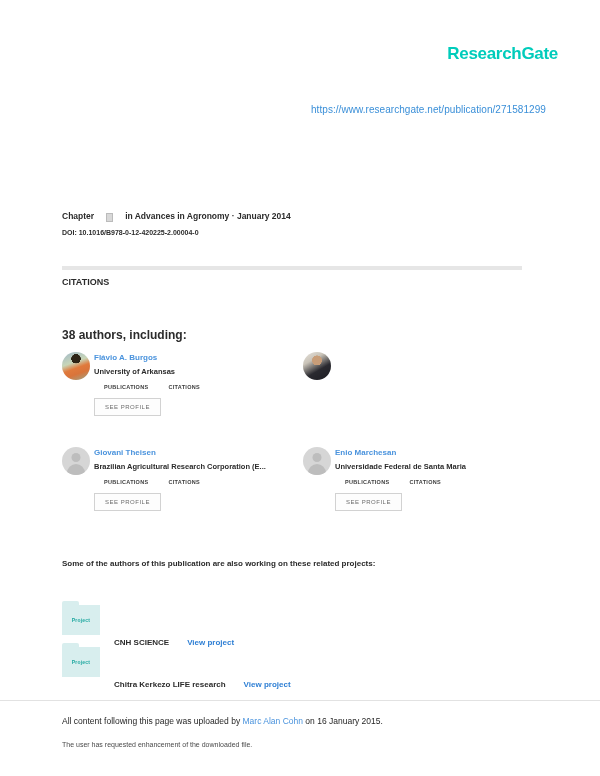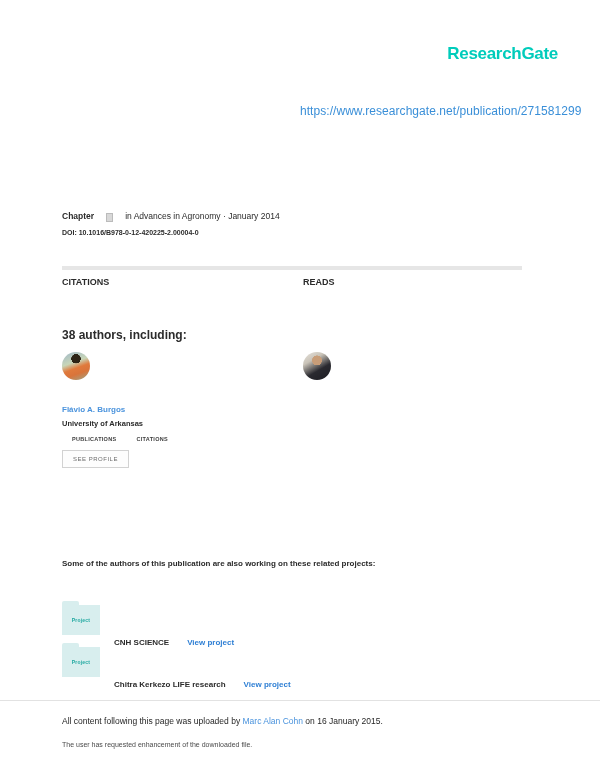--- a/index.html
+++ b/index.html
@@ -21,22 +21,22 @@
     position: absolute;
     right: 42px; top: 44px;
     font-size: 17px;
     font-weight: bold;
     color: #00ccbb;
     letter-spacing: -0.3px;
     filter: blur(0.35px);
   }
   .rg-url {
     position: absolute;
-    left: 300px; top: 104px;
-    font-size: 12px;
+    left: 311px; top: 104px;
+    font-size: 10px;
     color: #3a8fd8;
     letter-spacing: 0.05px;
     filter: blur(0.55px);
     white-space: nowrap;
   }
 
   
   .meta-block {
     position: absolute;
     left: 62px; top: 211px;
@@ -53,21 +53,21 @@
   }
   .chapter-label { font-weight: bold; }
   .doc-icon {
     display: inline-block;
     width: 7px; height: 9px;
     background: #d8d8d8;
     border: 0.5px solid #bbb;
     position: relative;
     top: 1px;
   }
-  .chapter-source { font-weight: normal; }
+  .chapter-source { font-weight: bold; }
   .doi-line {
     margin-top: 8px;
     font-size: 7px;
     font-weight: bold;
     color: #2b2b2b;
     filter: blur(0.55px);
   }
 
   
   .stats {
@@ -104,22 +104,21 @@
   .authors-grid {
     position: absolute;
     left: 62px; top: 352px;
     width: 462px;
     display: grid;
     grid-template-columns: 241px 221px;
     grid-auto-rows: 95px;
   }
   .author-card {
     display: flex;
-    gap: 24px;
-    flex-direction: column;
+    gap: 4px;
   }
   .avatar {
     width: 28px; height: 28px;
     border-radius: 50%;
     flex: 0 0 28px;
     overflow: hidden;
     background: #d6d6d6;
     position: relative;
   }
   .avatar.photo1 {
@@ -289,21 +288,20 @@
     <div class="doi-line">DOI: 10.1016/B978-0-12-420225-2.00004-0</div>
   </div>
 
   <div class="stats">
     <div class="stat-col">
       <div class="stat-rule"></div>
       <div class="stat-value">CITATIONS</div>
     </div>
     <div class="stat-col second">
       <div class="stat-rule"></div>
-      <div class="stat-value">READS</div>
     </div>
   </div>
 
   <div class="authors-head">38 authors, including:</div>
 
   <div class="authors-grid">
 
     <div class="author-card">
       <div class="avatar photo1"></div>
       <div class="author-body">
@@ -314,21 +312,45 @@
           <span class="metric-label">CITATIONS</span>
         </div>
         <div class="see-profile">SEE PROFILE</div>
       </div>
     </div>
 
     <div class="author-card">
       <div class="avatar photo2"></div>
     </div>
 
-
+    <div class="author-card">
+      <div class="avatar silhouette"></div>
+      <div class="author-body">
+        <div class="author-name">Giovani Theisen</div>
+        <div class="author-affil">Brazilian Agricultural Research Corporation (E...</div>
+        <div class="author-metrics">
+          <span class="metric-label">PUBLICATIONS</span>
+          <span class="metric-label">CITATIONS</span>
+        </div>
+        <div class="see-profile">SEE PROFILE</div>
+      </div>
+    </div>
+
+    <div class="author-card">
+      <div class="avatar silhouette"></div>
+      <div class="author-body">
+        <div class="author-name">Enio Marchesan</div>
+        <div class="author-affil">Universidade Federal de Santa Maria</div>
+        <div class="author-metrics">
+          <span class="metric-label">PUBLICATIONS</span>
+          <span class="metric-label">CITATIONS</span>
+        </div>
+        <div class="see-profile">SEE PROFILE</div>
+      </div>
+    </div>
 
   </div>
 
   <div class="projects-head">Some of the authors of this publication are also working on these related projects:</div>
 
   <div class="project-row r1">
     <div class="project-icon">Project</div>
     <div class="project-text">CNH SCIENCE</div>
     <div class="project-text view-project">View project</div>
   </div>

